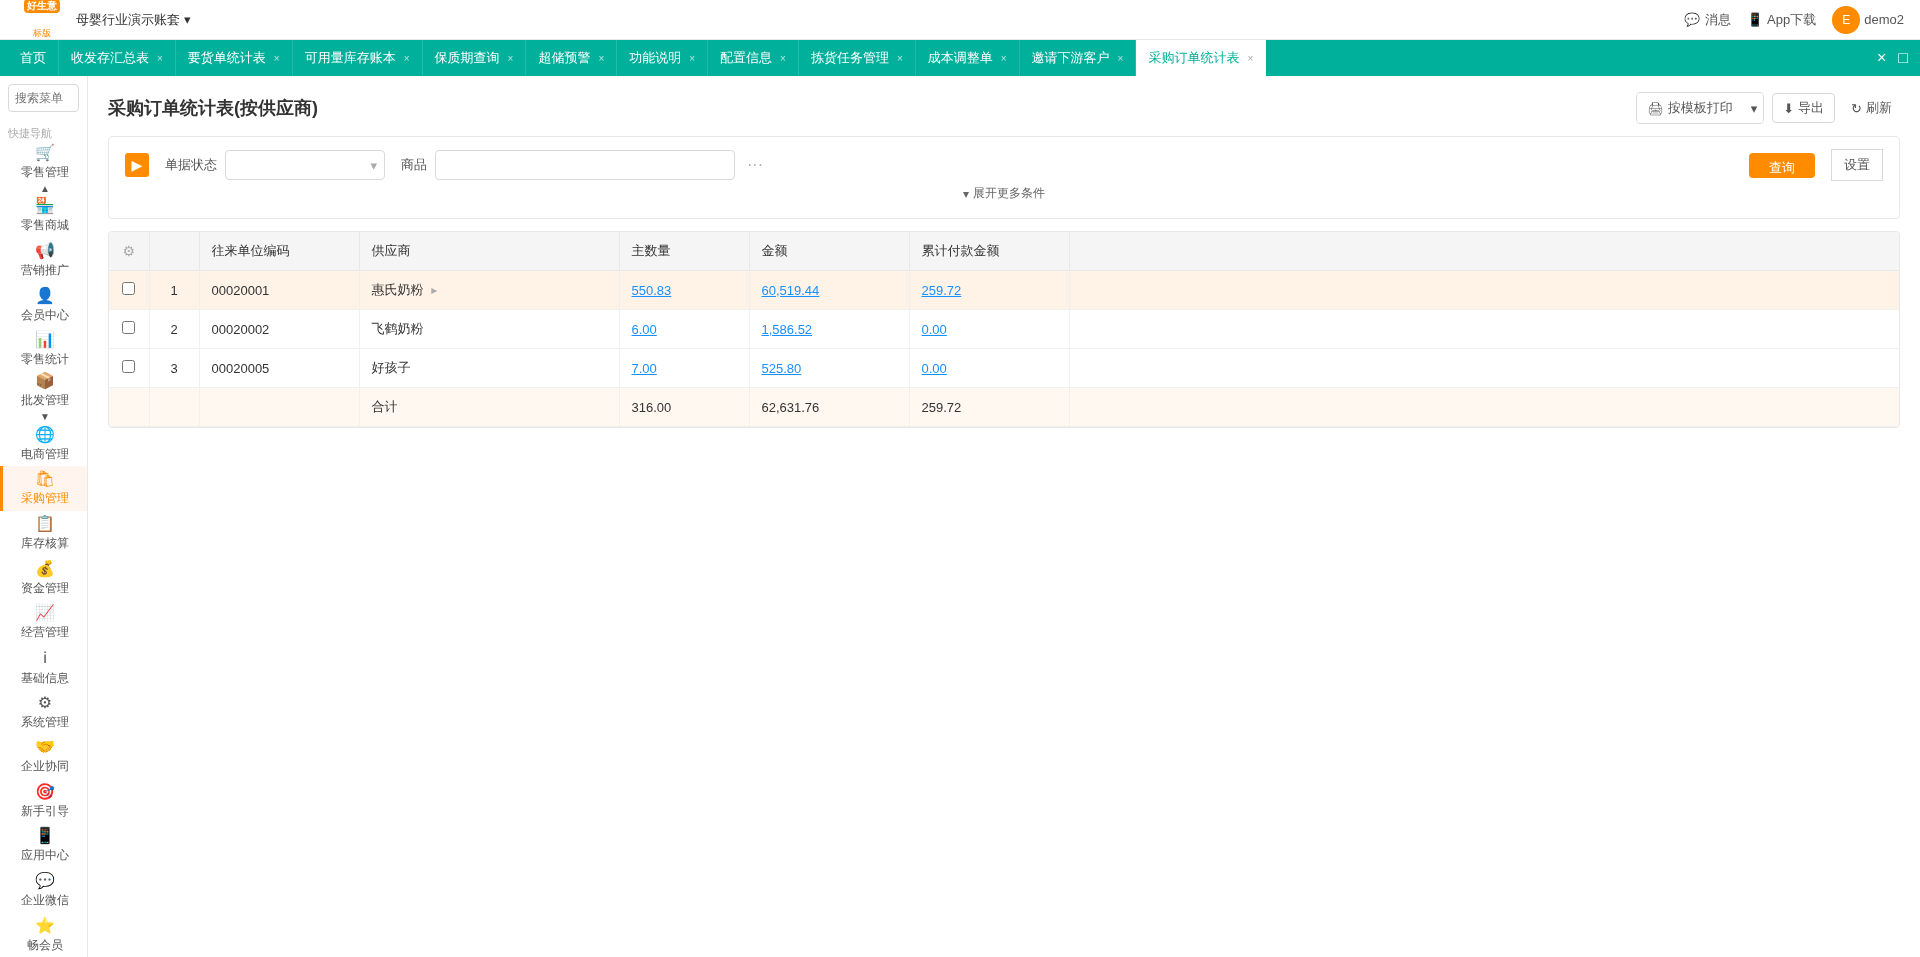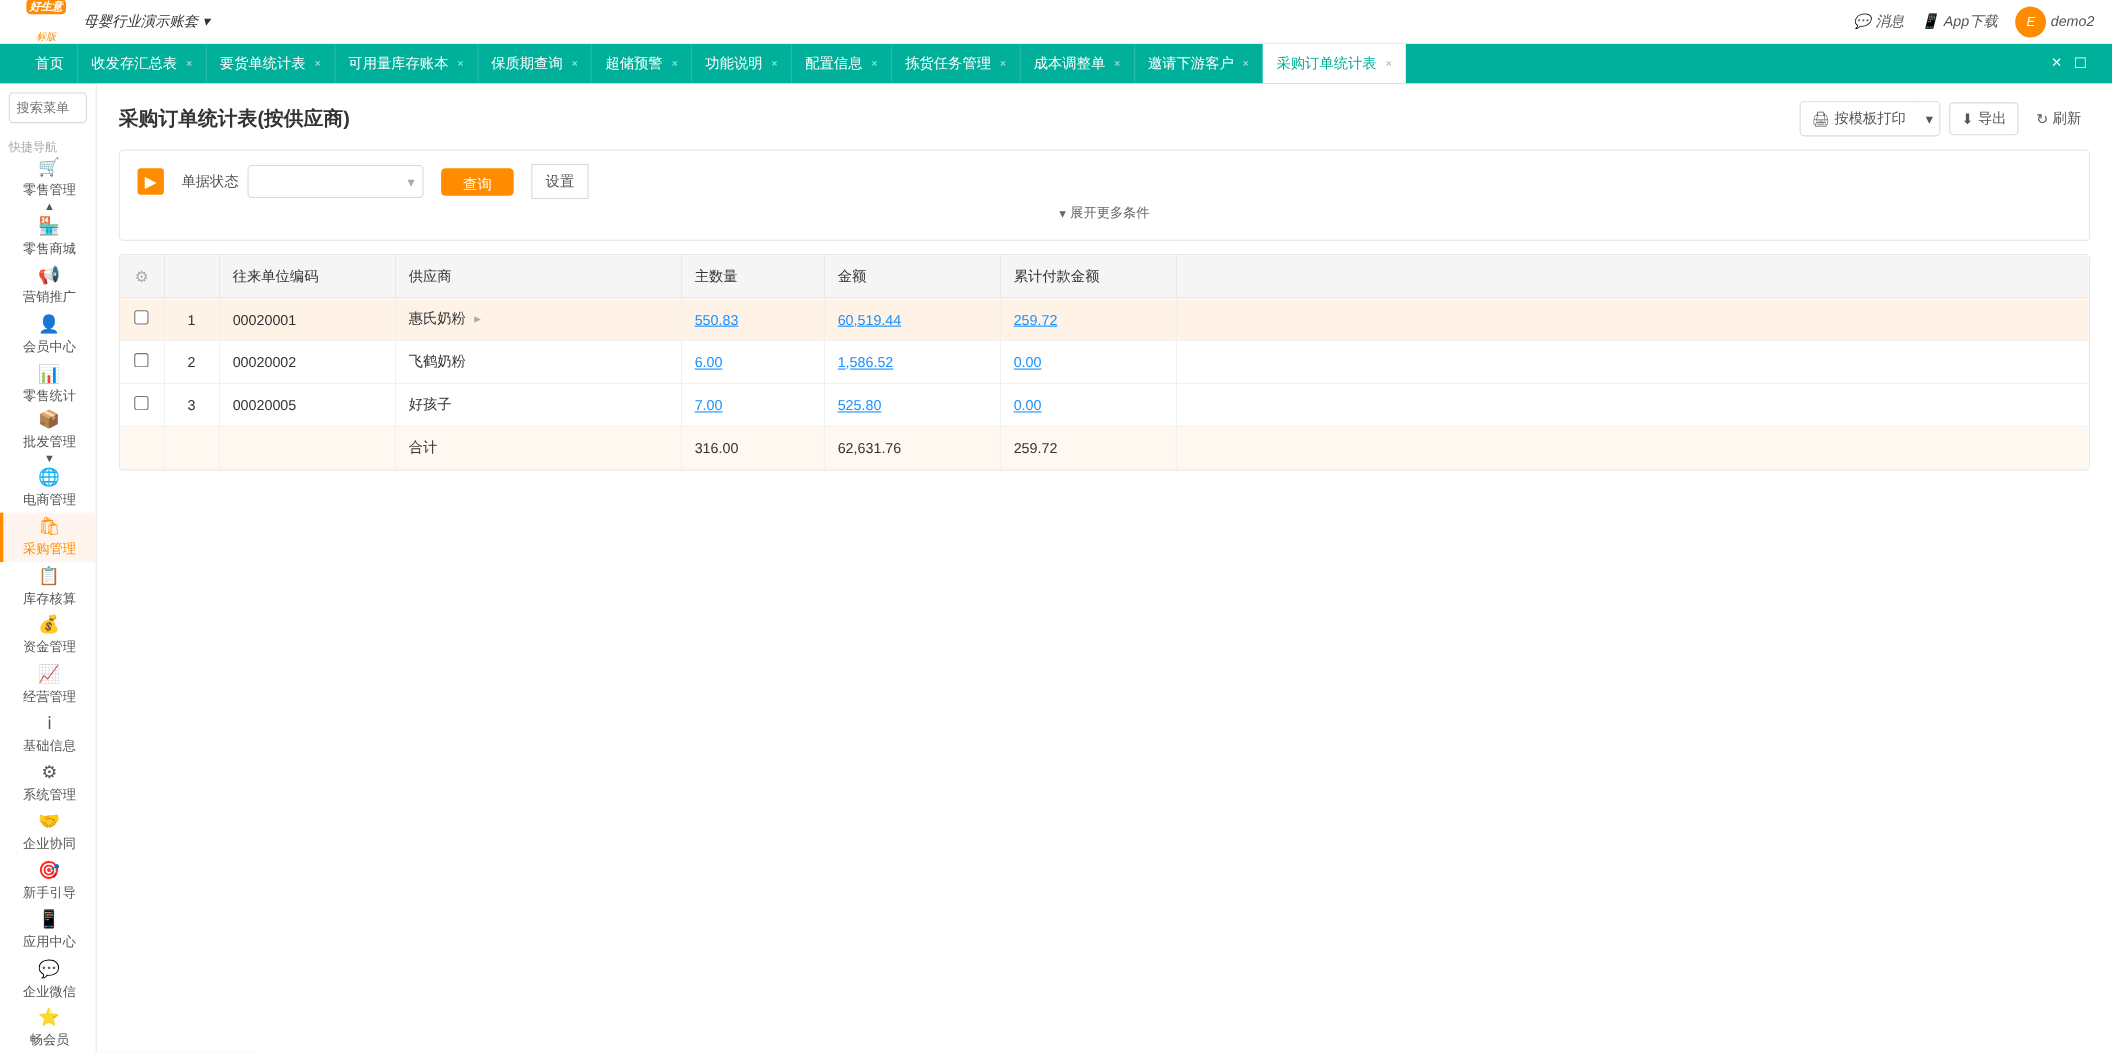--- a/index.html
+++ b/index.html
@@ -1,31 +1,31 @@
 <!DOCTYPE html>
 <html><head>
   <meta charset="utf-8">
   <style>
     * { margin: 0; padding: 0; box-sizing: border-box; }
     body { font-family: 'Microsoft YaHei', Arial, sans-serif; font-size: 13px; background: #f5f5f5; width: 1920px; min-height: 957px; overflow-x: hidden; }
 
     
-    .top-bar { height: 40px; background: #fff; display: flex; align-items: center; justify-content: space-between; padding: 0 16px; border-bottom: 1px solid #e8e8e8; font-style: italic; }
+    .top-bar { height: 40px; background: #fff; display: flex; align-items: center; justify-content: space-between; padding: 0 16px; border-bottom: 1px solid #e8e8e8; }
     .top-bar-left { display: flex; align-items: center; gap: 8px; }
     .logo { width: 52px; height: 36px; display: flex; flex-direction: column; align-items: center; justify-content: center; }
     .logo-icon { width: 36px; height: 24px; background: #ff8c00; border-radius: 4px; display: flex; align-items: center; justify-content: center; color: white; font-size: 10px; font-weight: bold; }
     .logo-text { font-size: 9px; color: #ff8c00; margin-top: 14px; }
     .workspace-selector { display: flex; align-items: center; gap: 4px; color: #555; font-size: 13px; cursor: pointer; }
     .workspace-selector span { color: #333; }
     .top-bar-right { display: flex; align-items: center; gap: 16px; }
     .top-bar-action { display: flex; align-items: center; gap: 4px; color: #555; font-size: 13px; cursor: pointer; }
     .avatar { width: 28px; height: 28px; border-radius: 50%; background: #ff8c00; display: flex; align-items: center; justify-content: center; color: white; font-size: 12px; }
 
     
-    .main-nav { height: 36px; background: #00b09b; display: flex; align-items: center; padding: 0 20px; overflow: hidden; }
+    .main-nav { height: 36px; background: #00b09b; display: flex; align-items: center; padding: 0 8px; overflow: hidden; }
     .nav-tab { height: 36px; display: flex; align-items: center; padding: 0 12px; color: white; font-size: 13px; cursor: pointer; white-space: nowrap; gap: 6px; border-right: 1px solid rgba(255,255,255,0.15); }
     .nav-tab.active { background: #fff; color: #00b09b; font-weight: 500; }
     .nav-tab .close-x { font-size: 10px; color: rgba(255,255,255,0.7); margin-left: 2px; }
     .nav-tab.active .close-x { color: #aaa; }
     .nav-tab.home { font-size: 13px; }
     .nav-spacer { flex: 1; }
     .nav-icons { display: flex; align-items: center; gap: 4px; }
     .nav-icon-btn { color: white; font-size: 16px; cursor: pointer; padding: 4px; }
 
     
@@ -305,20 +305,25 @@
 
           <div class="filter-item">
             <span class="filter-label">单据状态</span>
             <div class="filter-select-wrap">
               <select class="filter-select">
                 <option value=""></option>
               </select>
             </div>
           </div>
 
+          <div class="filter-item" style="flex:1;">
+            <span class="filter-label">商品</span>
+            <input class="filter-input" style="flex: 1 1 0%; max-width: 300px;" type="text">
+            <span class="dots-btn">···</span>
+          </div>
 
           <button class="btn-primary">
             <span>查询</span>
           </button>
           <button class="btn-settings">
             <span>设置</span>
           </button>
         </div>
 
         <div class="filter-more">

